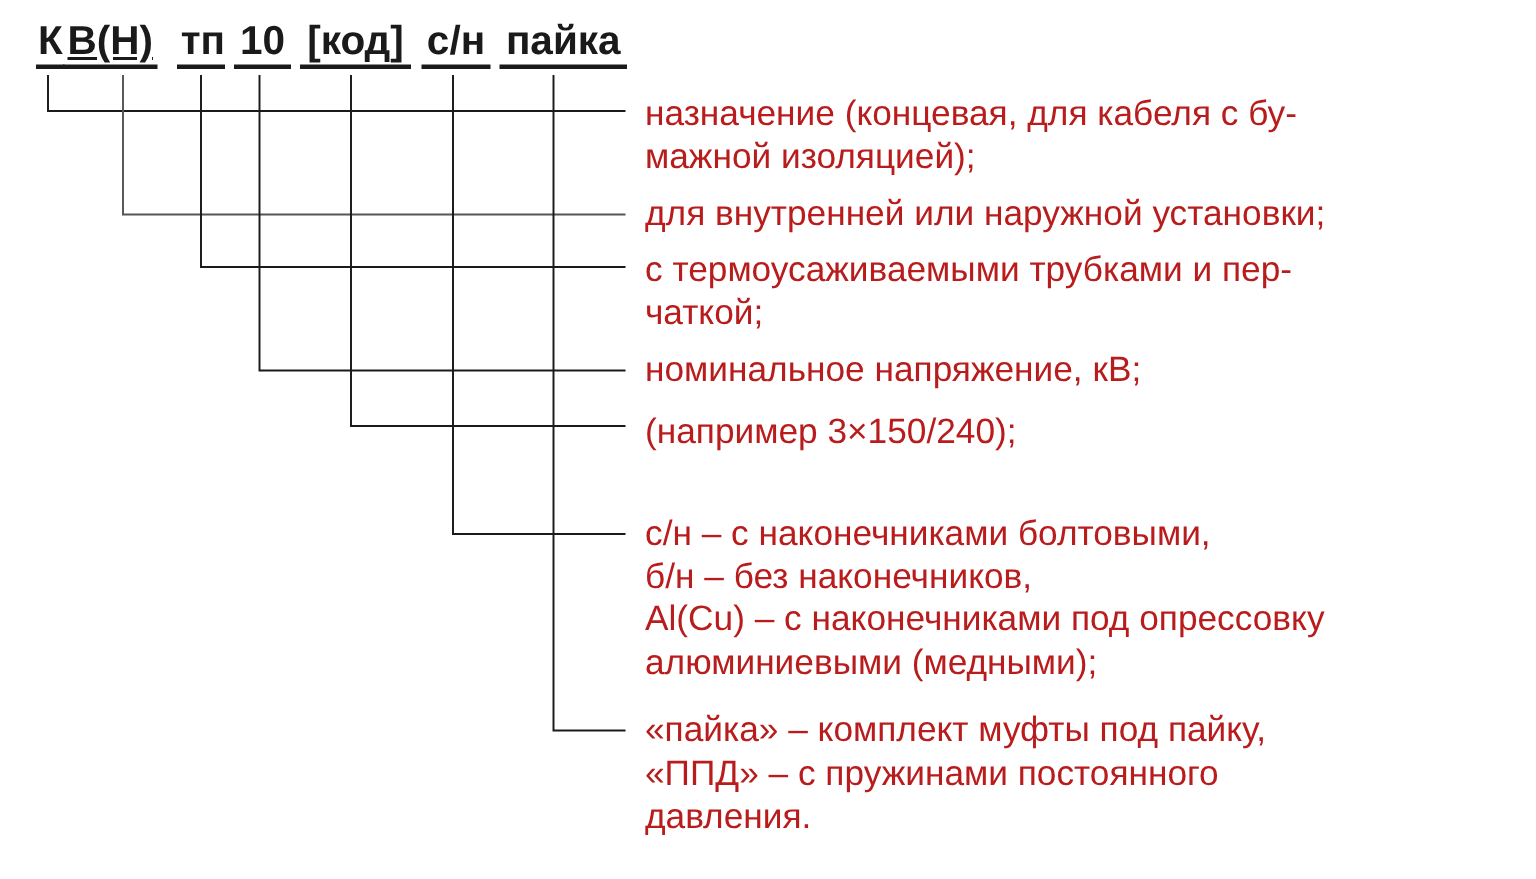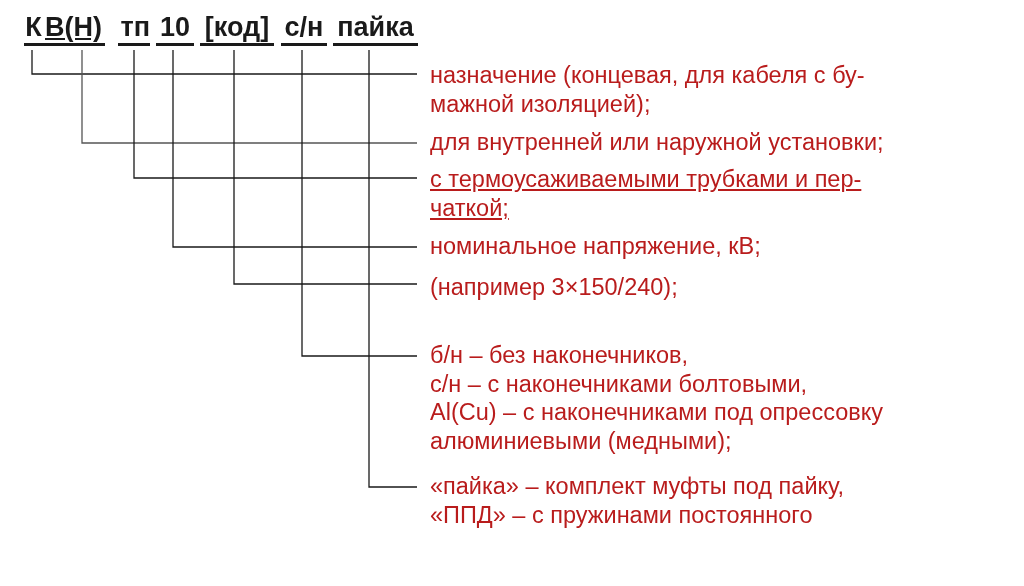--- a/index.html
+++ b/index.html
@@ -36,32 +36,33 @@
   </g>
 </svg>
 
 <div class="desc" style="top:58px;line-height:34px;">
   <div>назначение (концевая, для кабеля с бу-</div>
   <div style="margin-top:-5px;">мажной изоляцией);</div>
 </div>
 <div class="desc" style="top:128px;">
   <div>для внутренней или наружной установки;</div>
 </div>
-<div class="desc" style="top:163px;line-height:32px;text-decoration:underline;">
+<div class="desc" style="top:163px;line-height:32px;">
   <div>с термоусаживаемыми трубками и пер-</div>
   <div style="margin-top:-3px;">чаткой;</div>
 </div>
 <div class="desc" style="top:232px;">
   <div>номинальное напряжение, кВ;</div>
 </div>
 <div class="desc" style="top:269px;line-height:37px;">
   <div>(например 3×150/240);</div>
 </div>
 <div class="desc" style="top:341px;line-height:28.5px;">
+  <div>с/н – с наконечниками болтовыми,</div>
   <div>б/н – без наконечников,</div>
-  <div>с/н – с наконечниками болтовыми,</div>
   <div>Al(Cu) – с наконечниками под опрессовку</div>
   <div>алюминиевыми (медными);</div>
 </div>
 <div class="desc" style="top:472px;line-height:29px;">
   <div>«пайка» – комплект муфты под пайку,</div>
   <div>«ППД» – с пружинами постоянного</div>
+  <div>давления.</div>
 </div>
 
 </body></html>

